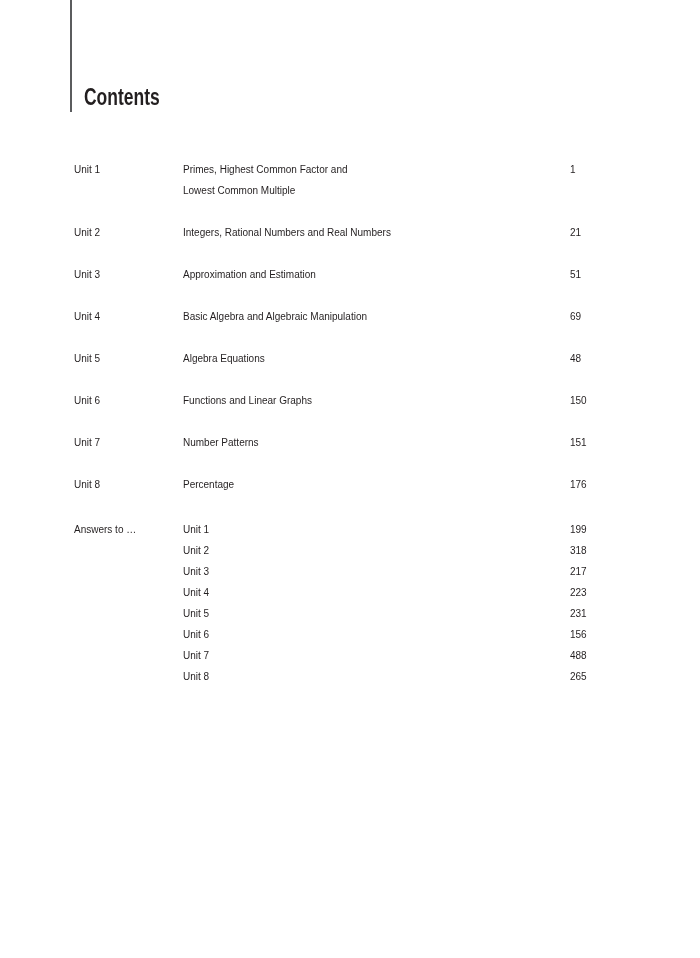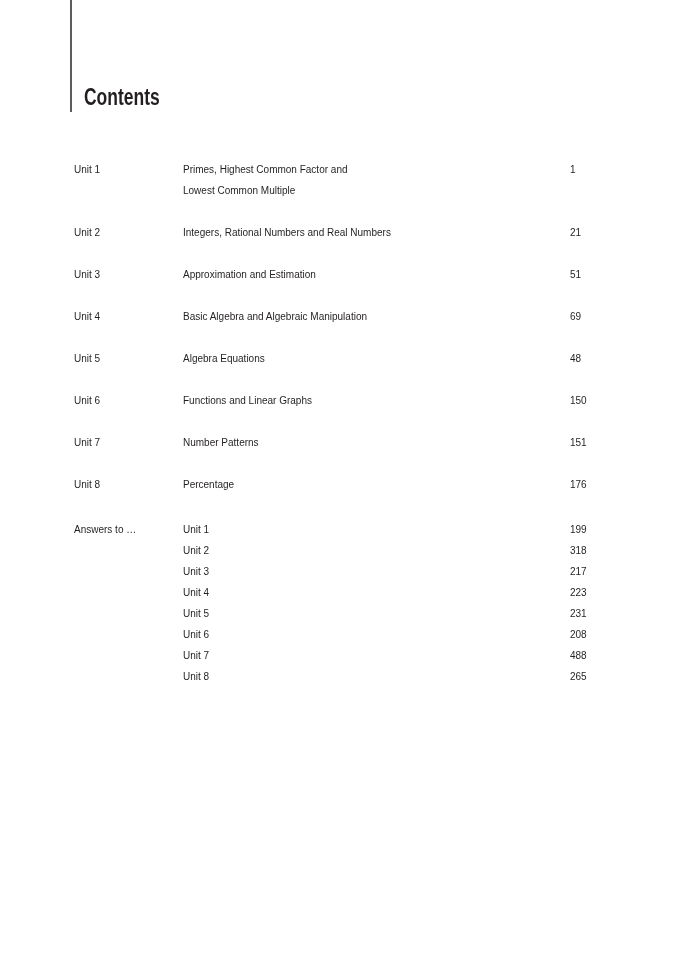--- a/index.html
+++ b/index.html
@@ -141,21 +141,21 @@
         <div class="page-num">199</div>
         <div>Unit 2</div>
         <div class="page-num">318</div>
         <div>Unit 3</div>
         <div class="page-num">217</div>
         <div>Unit 4</div>
         <div class="page-num">223</div>
         <div>Unit 5</div>
         <div class="page-num">231</div>
         <div>Unit 6</div>
-        <div class="page-num">208</div>
+        <div class="page-num">156</div>
         <div>Unit 7</div>
         <div class="page-num">488</div>
         <div>Unit 8</div>
         <div class="page-num">265</div>
       </div>
     </div>
 
   </div>
 </div>
 

